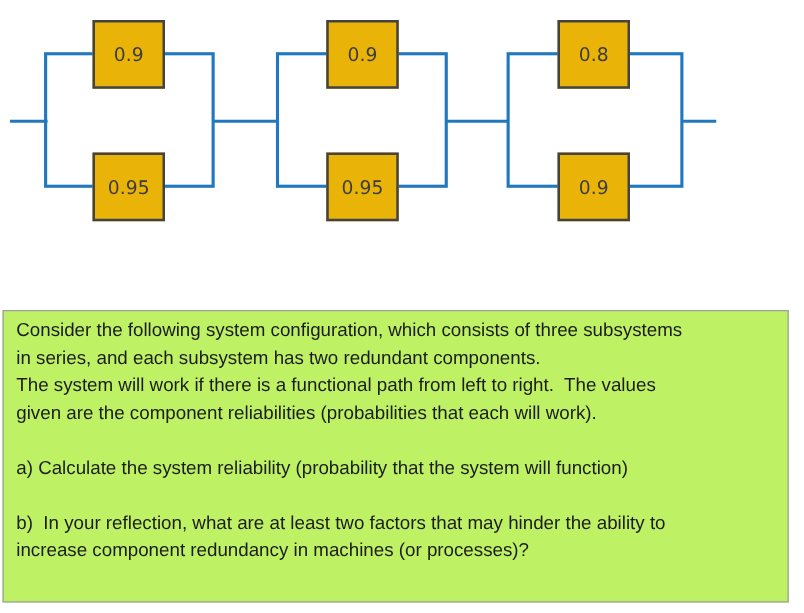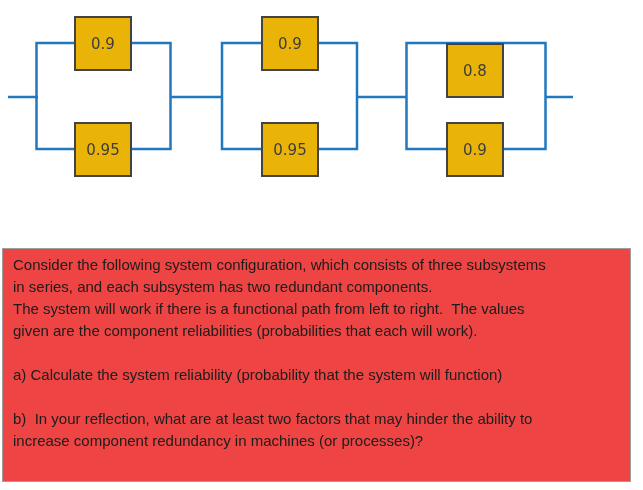--- a/index.html
+++ b/index.html
@@ -39,31 +39,31 @@
     justify-content: center;
     font-family: "DejaVu Sans", sans-serif;
     font-size: 15px;
     color: #3d3d3d;
     z-index: 2;
   }
   .b-s1t { left: 74px;  top: 16px; }
   .b-s1b { left: 74px;  top: 122px; }
   .b-s2t { left: 261px; top: 16px; }
   .b-s2b { left: 261px; top: 122px; }
-  .b-s3t { left: 446px; top: 16px; margin-top: 27px; }
+  .b-s3t { left: 446px; top: 16px; }
   .b-s3b { left: 446px; top: 122px; }
   .question-box {
     position: absolute;
     box-sizing: border-box;
     left: 2px;
     top: 248px;
     width: 629px;
     height: 234px;
     border: 1px solid #9e9e9e;
-    background: #ef4444;
+    background: #bef264;
   }
   .question-text {
     position: absolute;
     left: 10px;
     top: 5px;
     width: 608px;
     font-size: 15px;
     line-height: 22px;
     color: #1c1c1c;
     white-space: pre-wrap;

